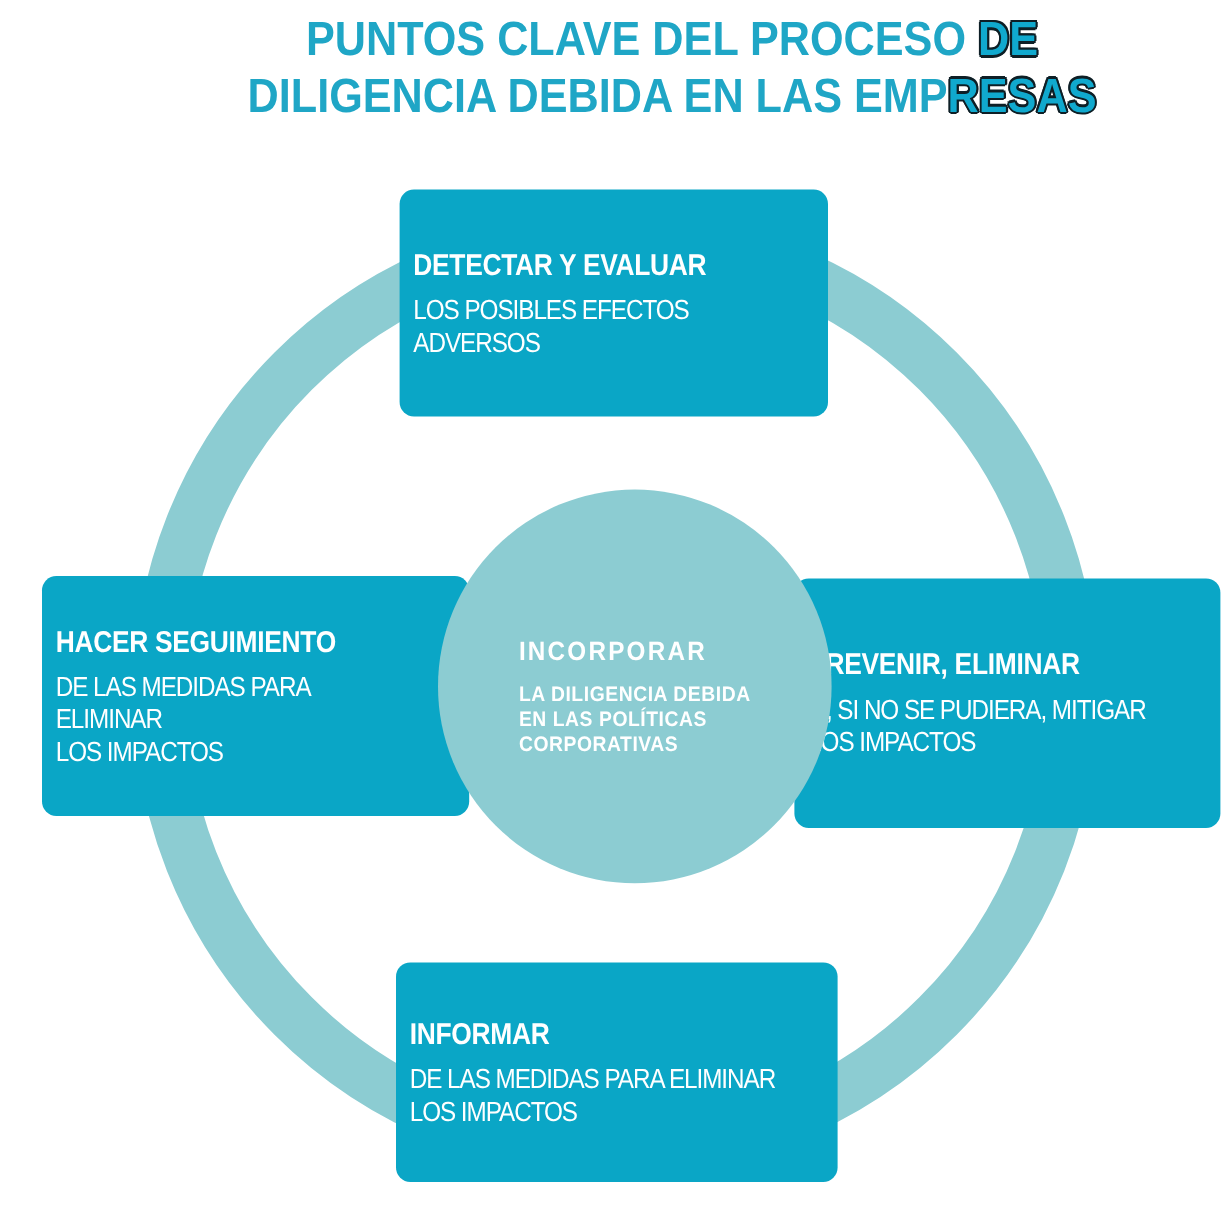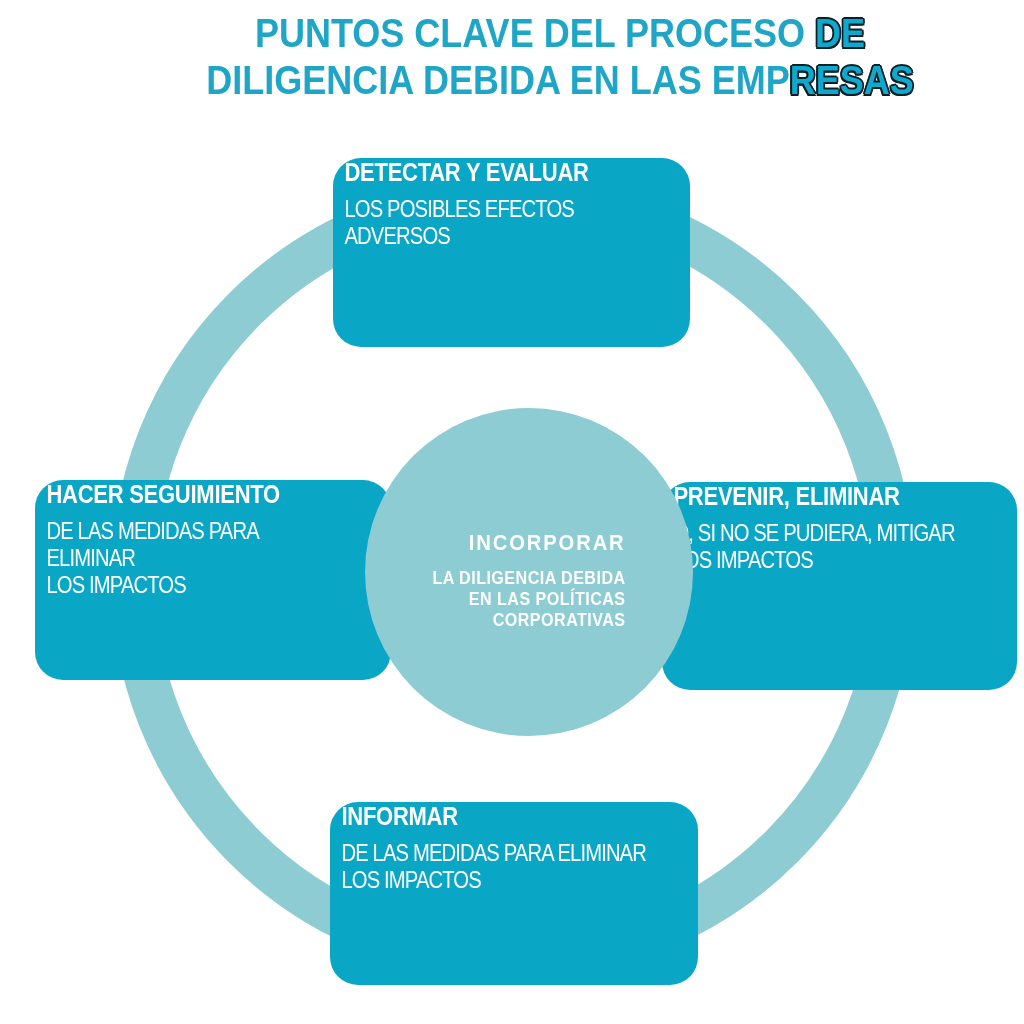--- a/index.html
+++ b/index.html
@@ -24,37 +24,37 @@
   }
 
   
   .ring {
     position:absolute; left:111px; top:176px; width:804px; height:804px;
     border:44px solid var(--ring,#8cccd2); border-radius:50%; box-sizing:border-box;
   }
 
   
   .box {
-    position:absolute; background:var(--node-box,#0aa6c6); border-radius:28px;
-    display:flex; flex-direction:column; color:var(--text-on-teal,#fff);
+    position:absolute; background:var(--node-box,#0aa6c6); border-radius:12px;
+    display:flex; flex-direction:column; justify-content:center; color:var(--text-on-teal,#fff);
   }
   .box-top    { left:333px; top:158px; width:357px; height:189px; }
   .box-right  { left:662px; top:482px; width:355px; height:208px; }
   .box-bottom { left:330px; top:802px; width:368px; height:183px; }
   .box-left   { left:12px;  top:480px; width:356px; height:200px;margin-left:23px; }
 
   .condense { transform:scaleX(0.88); transform-origin:0 50%; padding-left:13px; }
   .node-heading { font-size:25px; font-weight:700; letter-spacing:-0.3px; margin:0 0 9px 0; white-space:nowrap; }
   .node-body { font-size:23px; font-weight:400; letter-spacing:-1px; line-height:27px; white-space:pre-line; }
 
   
   .center-circle {
     position:absolute; left:365px; top:408px; width:328px; height:328px;
     border-radius:50%; background:var(--center-circle,#8cccd2);
-    display:flex; align-items:center; justify-content:center; text-align:right;
+    display:flex; align-items:center; justify-content:center; text-align:left;
     color:var(--text-on-teal,#fff);
   }
   .condense-c { transform:scaleX(0.92); transform-origin:50% 50%; padding-top:16px; }
   .center-heading { font-size:22px; font-weight:700; letter-spacing:2px; margin:0 0 12px 0; white-space:nowrap; }
   .center-body { font-size:17.5px; font-weight:700; letter-spacing:0.5px; line-height:21px; white-space:pre-line; }
 </style>
 </head>
 <body>
 
 <div class="stage">

